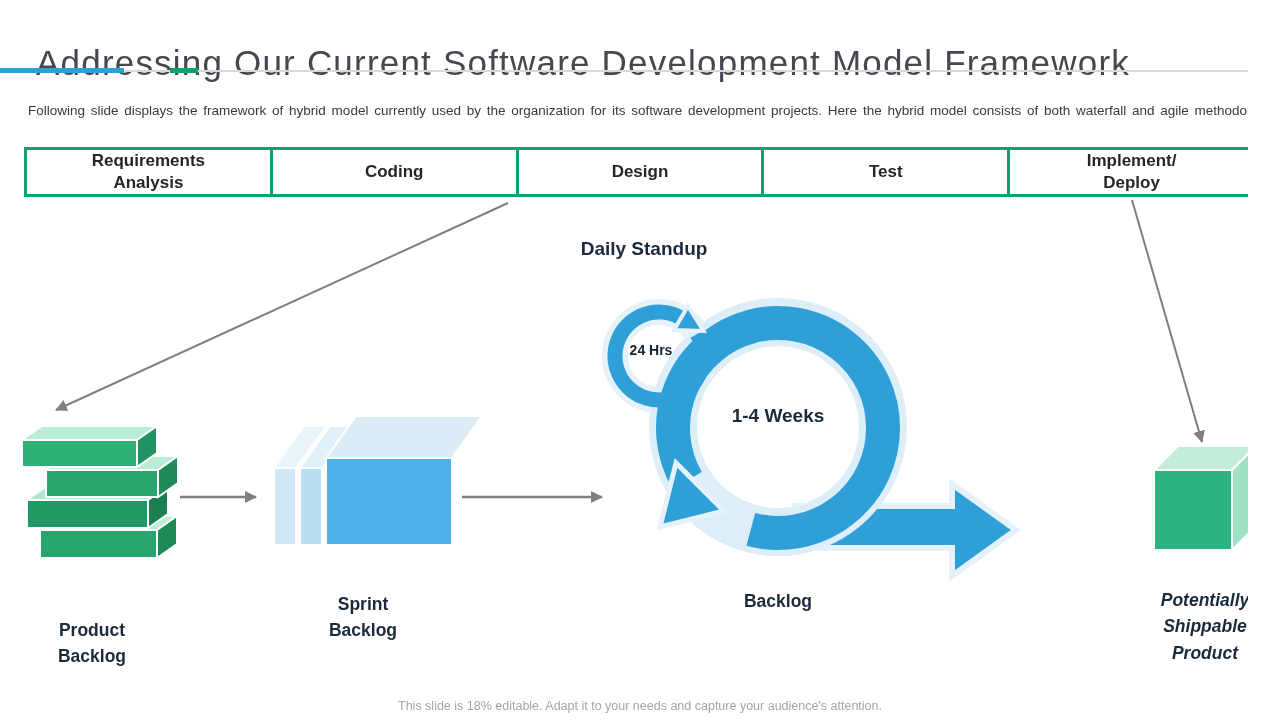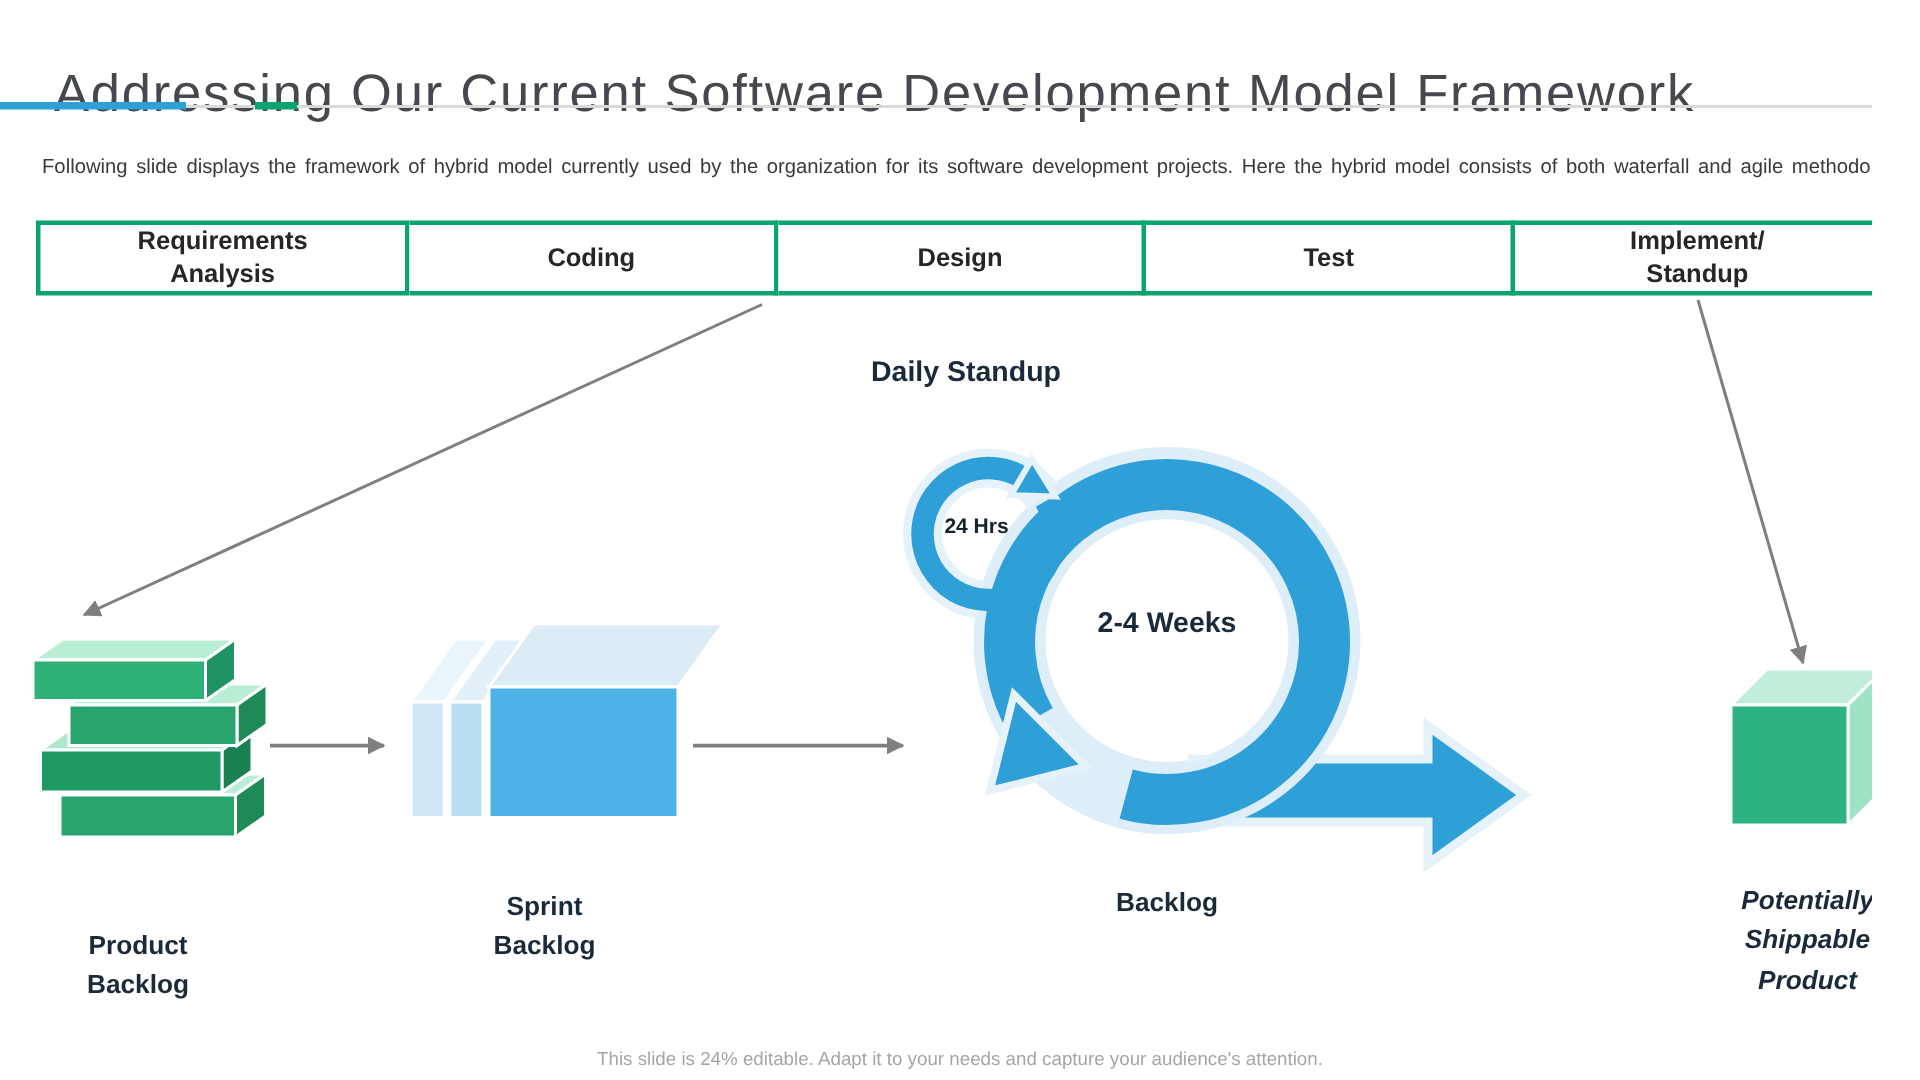--- a/index.html
+++ b/index.html
@@ -59,21 +59,21 @@
     <div class="phase-cell">
       <span>Coding</span>
     </div>
     <div class="phase-cell">
       <span>Design</span>
     </div>
     <div class="phase-cell">
       <span>Test</span>
     </div>
     <div class="phase-cell">
-      <span>Implement/ Standup</span>
+      <span>Implement/ Deploy</span>
     </div>
   </div>
 
   <svg class="svg-layer" width="1280" height="720" viewBox="0 0 1280 720">
     <defs>
       <marker id="arrow-gray" markerWidth="16" markerHeight="16" refX="11" refY="6" orient="auto" markerUnits="userSpaceOnUse">
         <path d="M0,0 L12,6 L0,12 Z" fill="#7f7f7f"></path>
       </marker>
     </defs>
 
@@ -129,20 +129,20 @@
 
     <g stroke="#ffffff" stroke-width="2">
       <polygon points="1154,470 1178,446 1256,446 1232,470" fill="#c0eed9"></polygon>
       <polygon points="1232,470 1256,446 1256,526 1232,550" fill="#9ce2c3"></polygon>
       <rect x="1154" y="470" width="78" height="80" fill="#2db281"></rect>
     </g>
   </svg>
 
   <div class="float-label lbl-daily">Daily Standup</div>
   <div class="float-label lbl-hrs">24 Hrs</div>
-  <div class="float-label lbl-weeks">2-4 Weeks</div>
+  <div class="float-label lbl-weeks">1-4 Weeks</div>
   <div class="float-label lbl-product">Product Backlog</div>
   <div class="float-label lbl-sprintb">Sprint Backlog</div>
   <div class="float-label lbl-sprints">Backlog</div>
   <div class="float-label lbl-output">Potentially Shippable Product</div>
 
-  <div class="footer">This slide is 24% editable. Adapt it to your needs and capture your audience's attention.</div>
+  <div class="footer">This slide is 18% editable. Adapt it to your needs and capture your audience's attention.</div>
 </div>
 
 </body></html>

